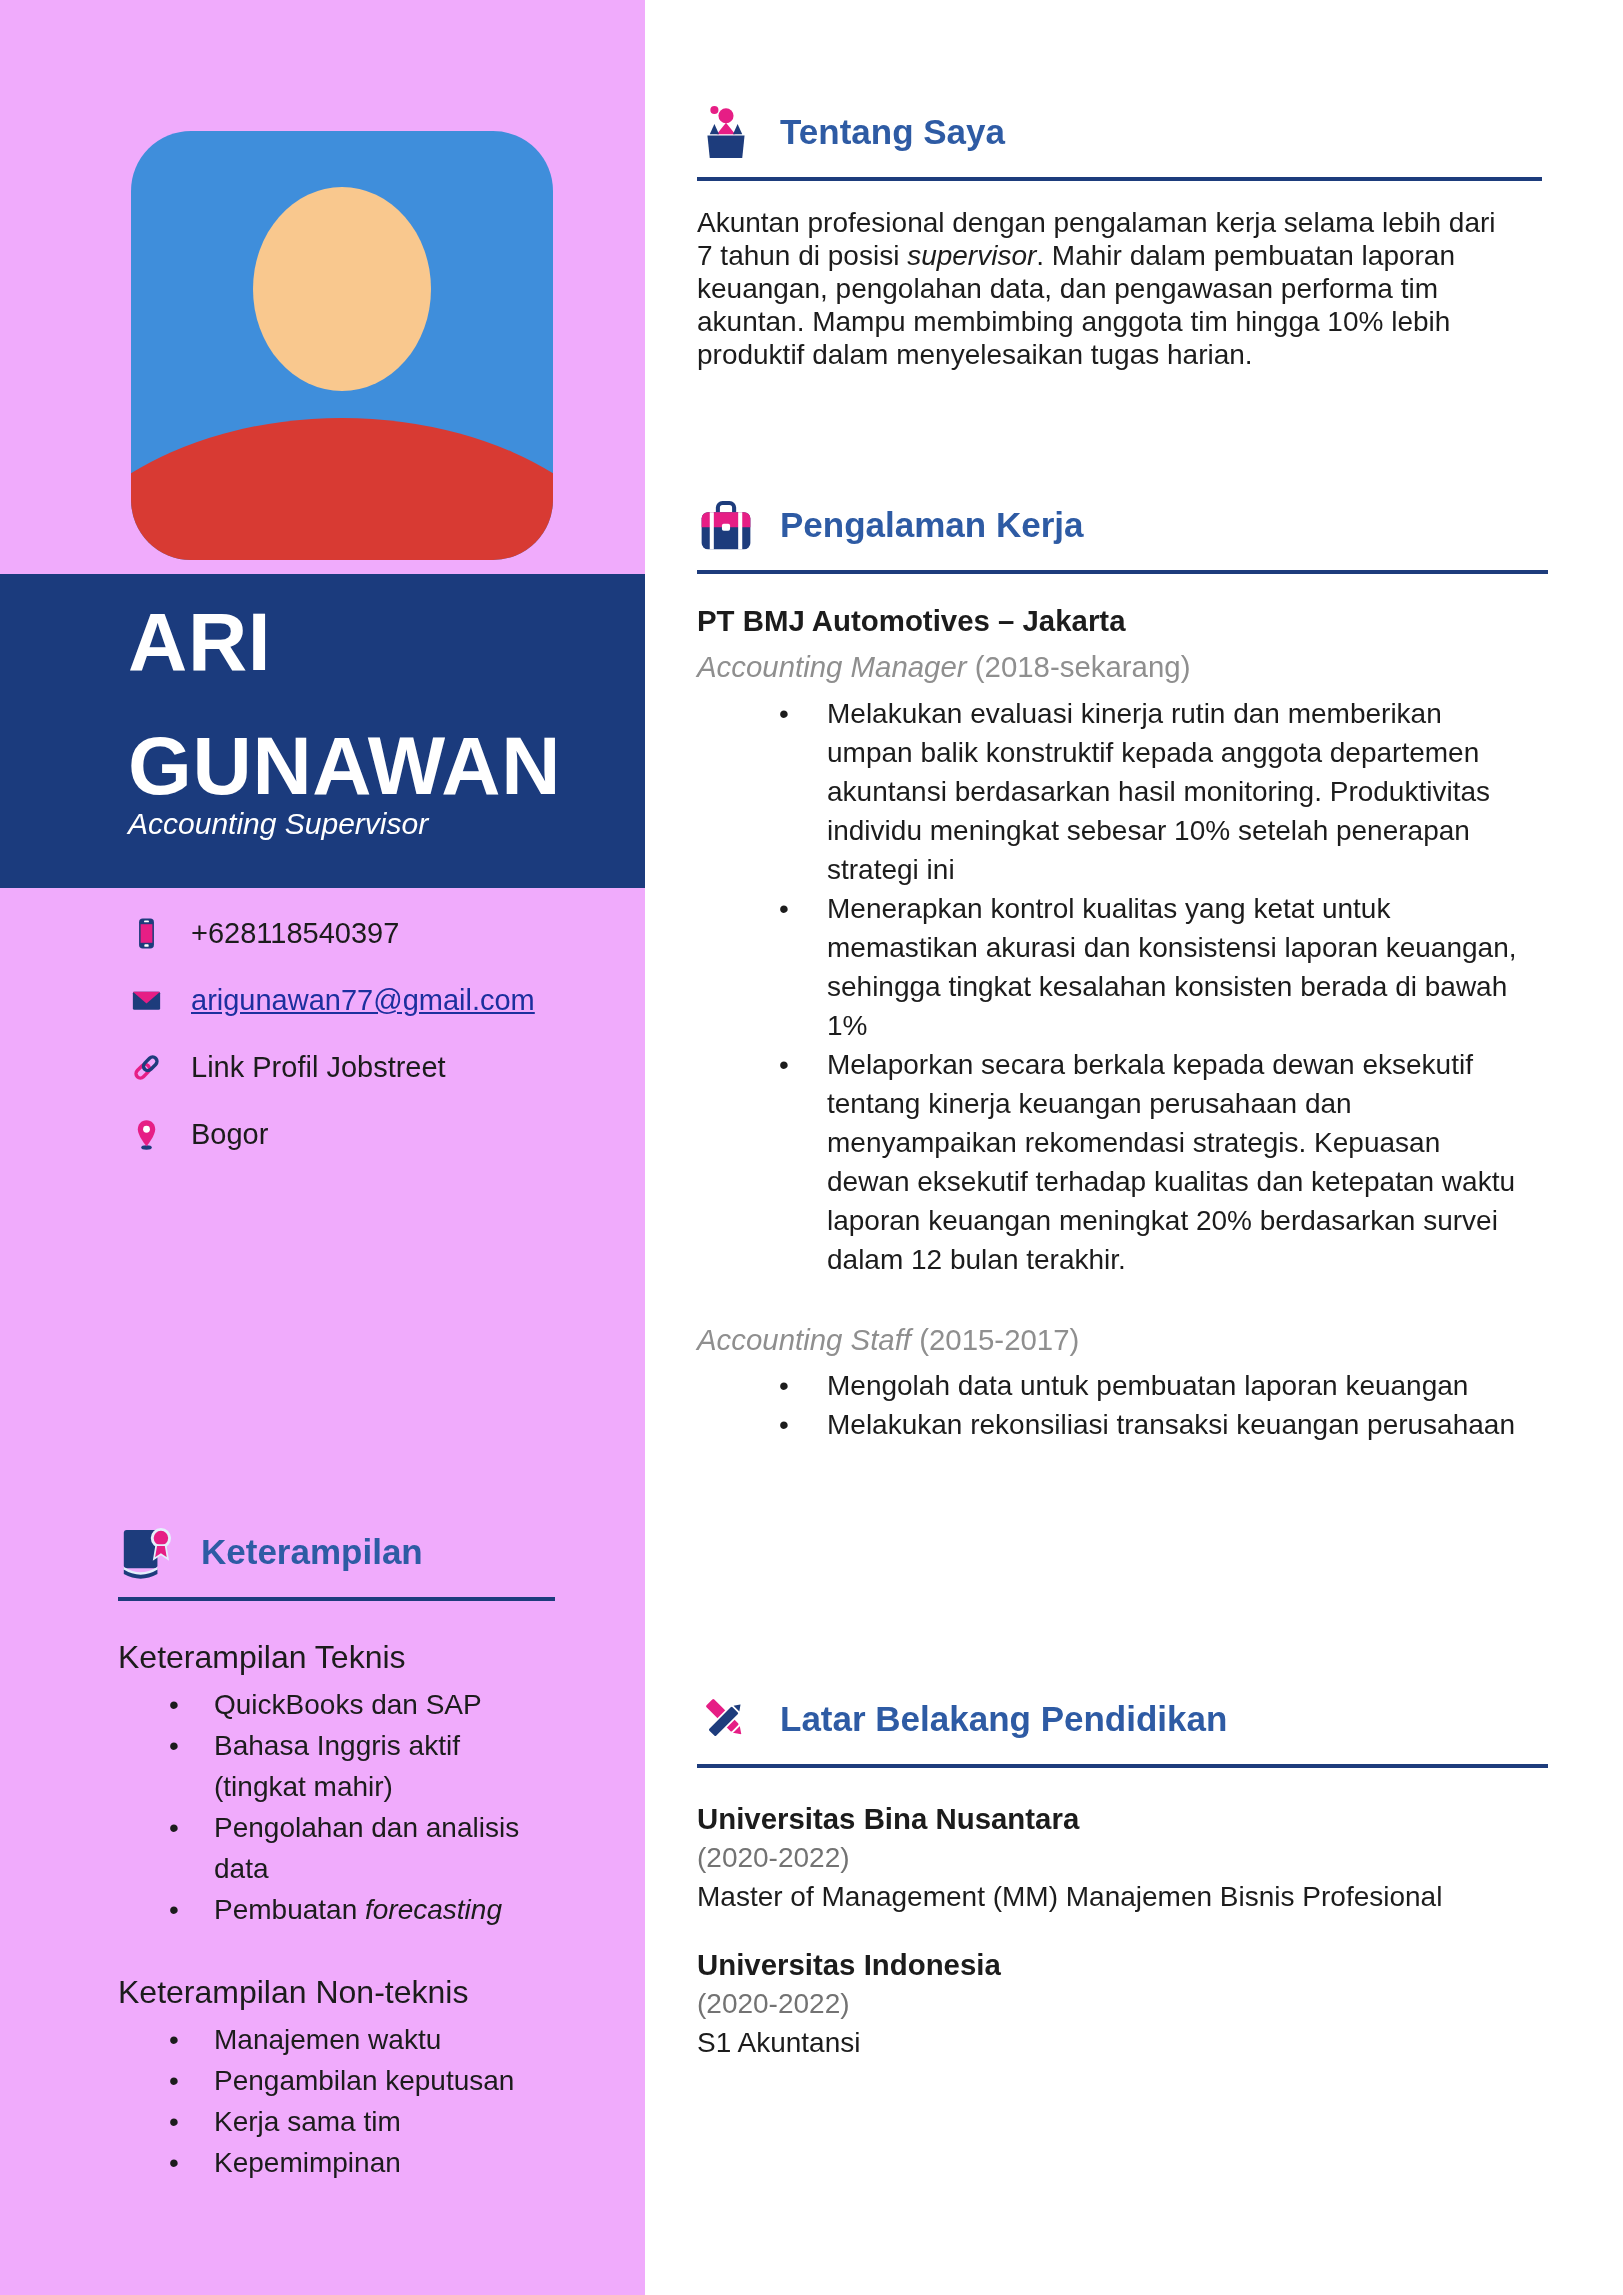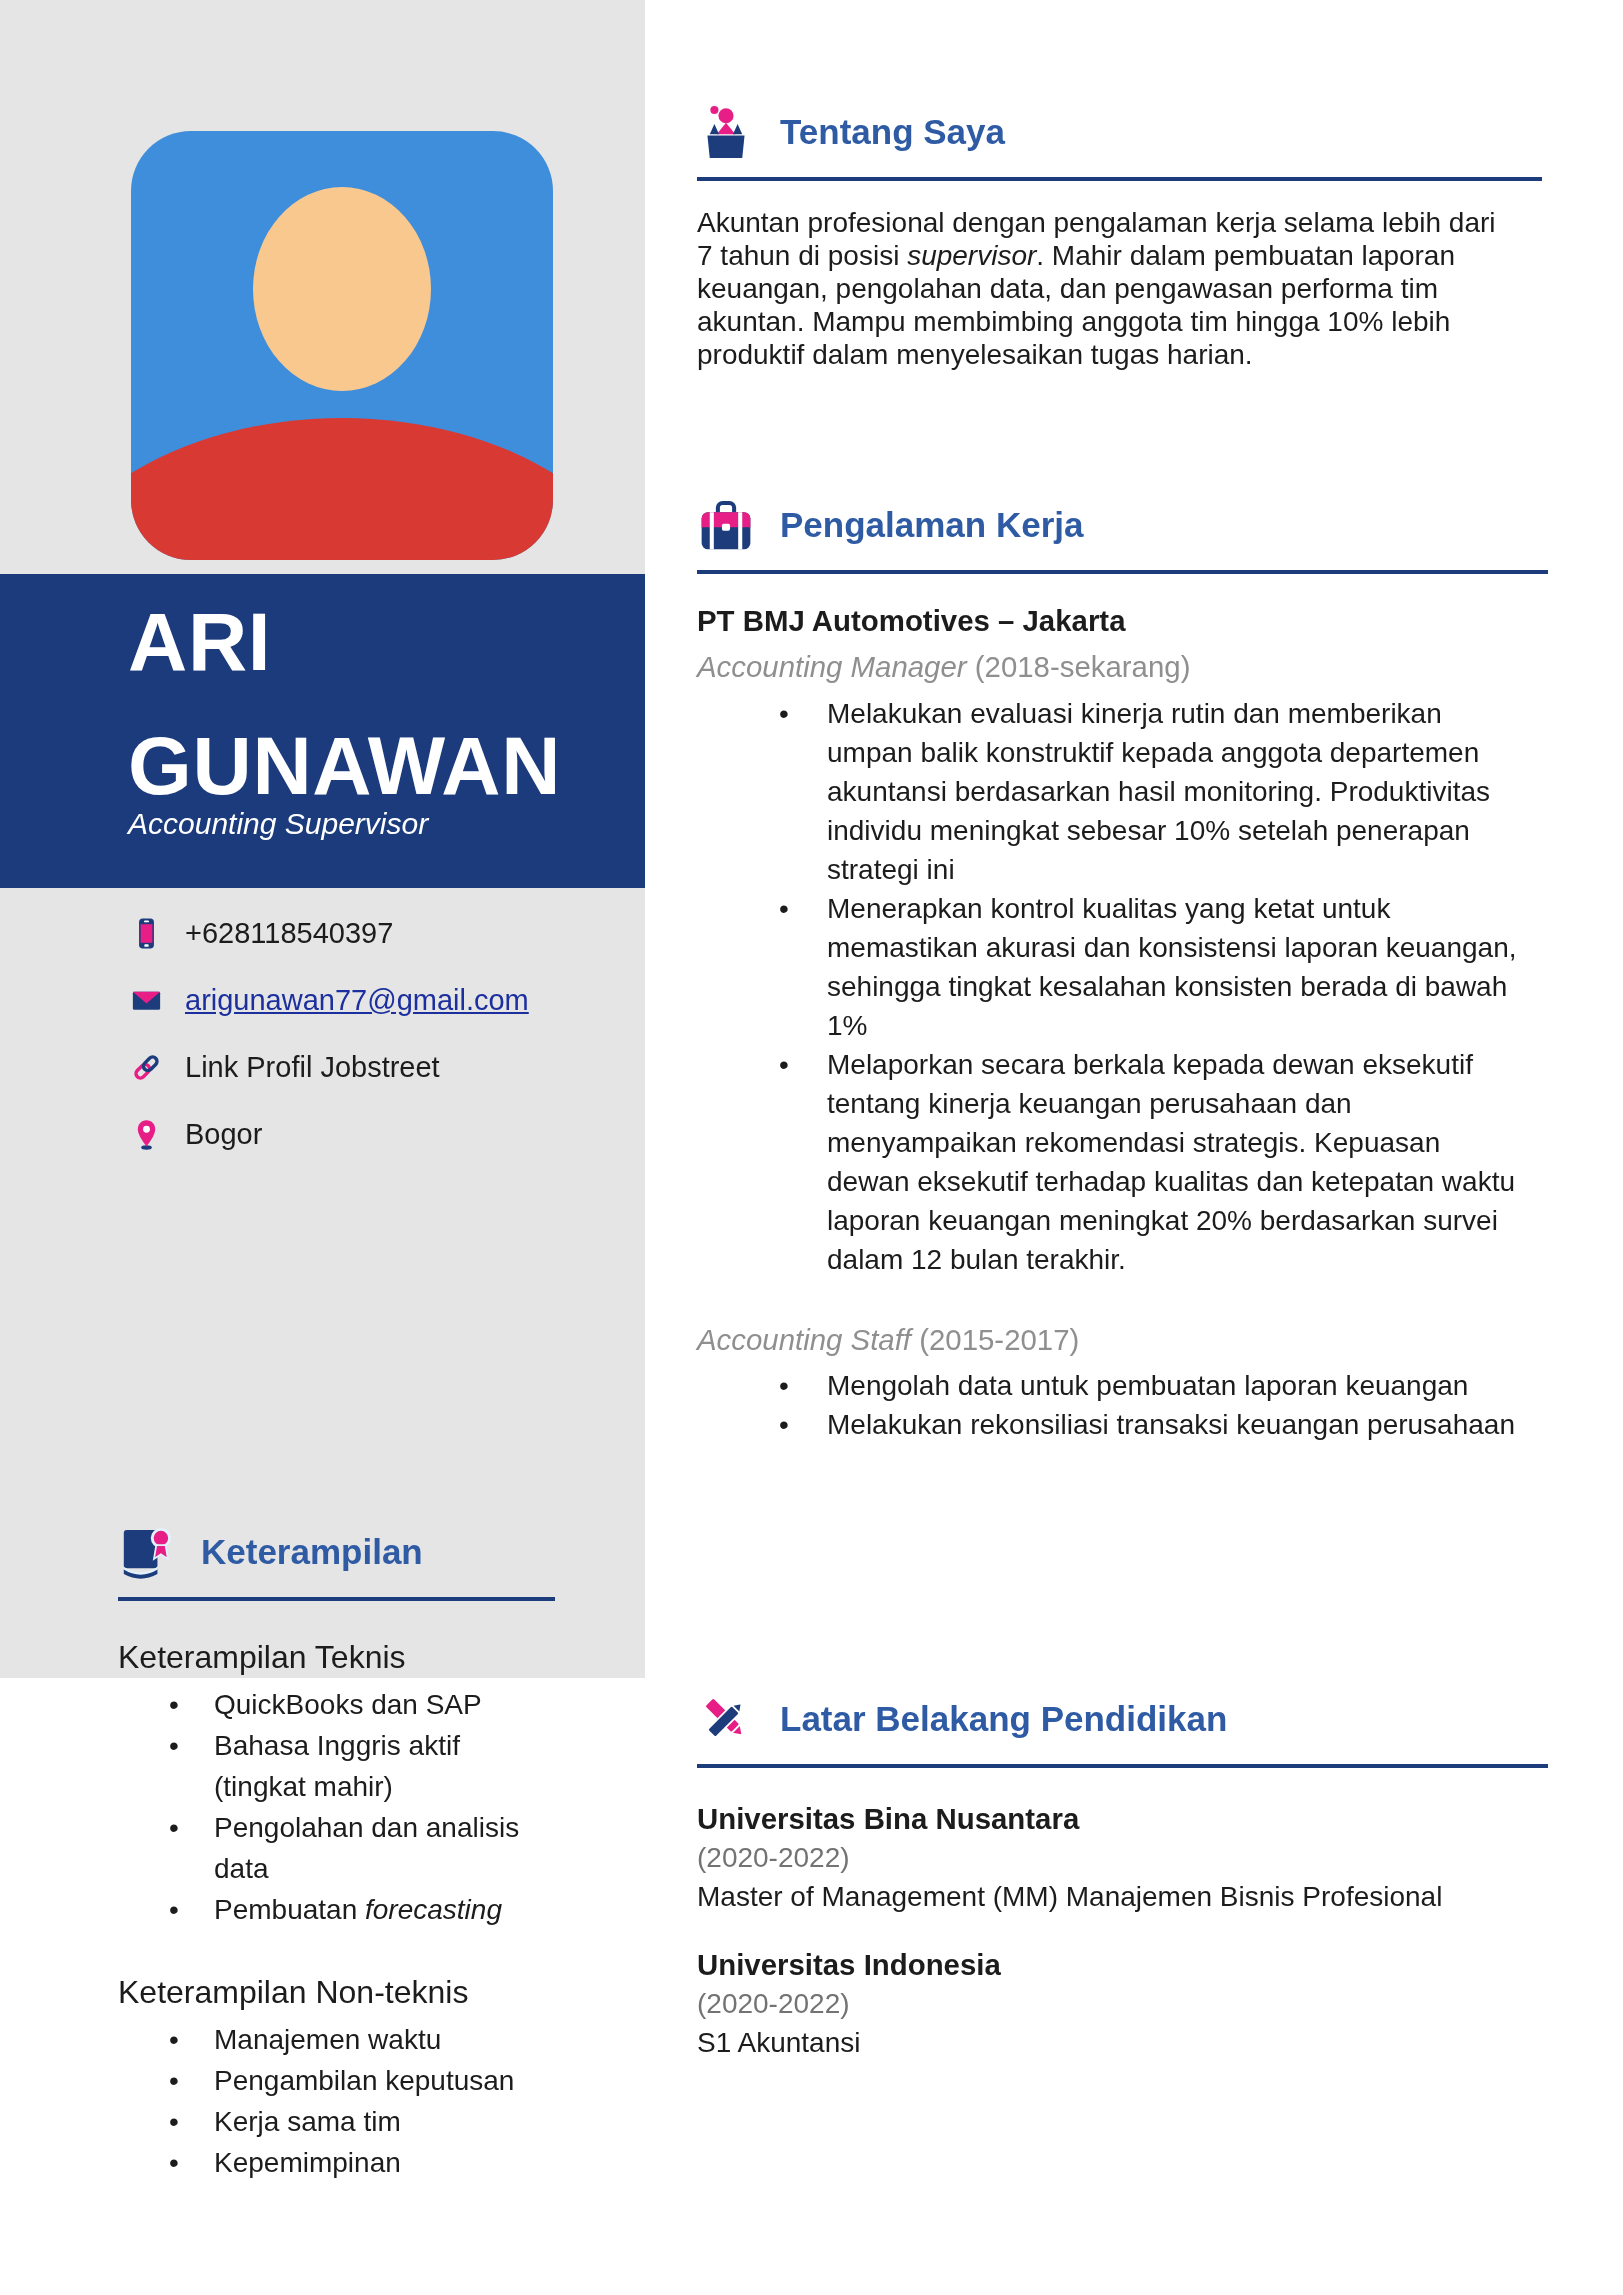--- a/index.html
+++ b/index.html
@@ -1,35 +1,35 @@
 <!DOCTYPE html>
 <html style="font-size:10.5px"><head>
 <meta charset="utf-8">
 <style>
   html,body{margin:0;padding:0;background:#ffffff;}
   .page{position:relative;width:1623px;height:2295px;background:#ffffff;overflow:hidden;
         font-family:"Liberation Sans",sans-serif;color:#1c1c1c;}
 
   
-  .sidebar{position:absolute;left:0;top:0;width:645px;height:1678px;background:#e5e5e5;text-decoration:underline;}
+  .sidebar{position:absolute;left:0;top:0;width:645px;height:2295px;background:#f0abfc;text-decoration:underline;}
 
   .avatar{position:absolute;left:131px;top:131px;width:422px;height:429px;background:#3f8edb;
           border-radius:60px;overflow:hidden;}
   .avatar-head{position:absolute;left:50%;top:56px;transform:translateX(-50%);
           width:178px;height:204px;background:#f9c88e;border-radius:50%;}
   .avatar-body{position:absolute;left:50%;top:287px;transform:translateX(-50%);
           width:615px;height:406px;background:#d83a33;border-radius:50%;}
 
   .name-band{position:absolute;left:0;top:574px;width:645px;height:314px;background:#1b3b7d;color:#ffffff;}
   .name-line1{position:absolute;left:128px;top:8.5px;font-size:82px;font-weight:bold;letter-spacing:0.7px;line-height:118px;}
   .name-line2{position:absolute;left:128px;top:133px;font-size:82px;font-weight:bold;letter-spacing:0.7px;line-height:118px;}
   .job-title{position:absolute;left:128px;top:230px;font-size:30px;font-style:italic;line-height:39px;}
 
   .contact{position:absolute;left:131px;top:915px;width:484px;}
-  .contact-row{display:flex;align-items:center;gap:23px;height:37px;margin-bottom:30px;font-size:29px;}
+  .contact-row{display:flex;align-items:center;gap:29px;height:37px;margin-bottom:30px;font-size:29px;}
   .contact-row .cicon{width:31px;height:31px;flex:0 0 31px;}
   a.email-link{color:#1c2f9e;text-decoration:underline;}
   .plain-link{color:#1c1c1c;text-decoration:none;}
 
   .skills{position:absolute;left:118px;top:1523px;width:437px;}
 
   .sec-head{display:flex;align-items:center;gap:25px;}
   .sec-head .hicon{width:58px;height:58px;flex:0 0 58px;}
   .sec-head h2{margin:0;font-size:35px;font-weight:bold;color:#2e5ba4;line-height:58px;white-space:nowrap;}
   .divider{height:4.6px;background:#1d3c7c;margin-top:15.7px;}

